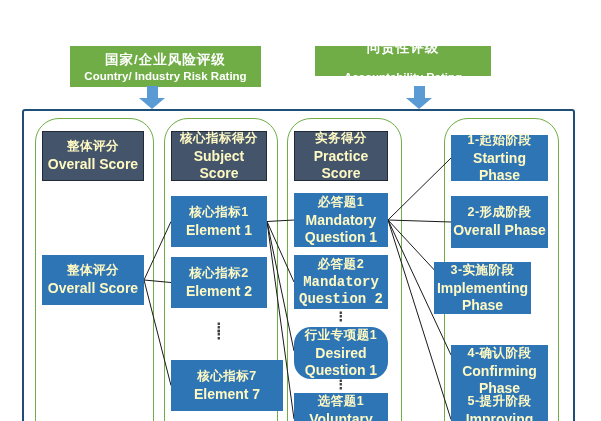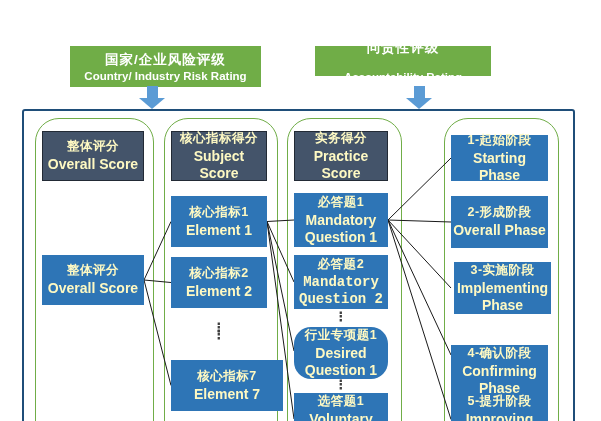--- a/index.html
+++ b/index.html
@@ -142,21 +142,21 @@
   </div>
 
   <div class="box blue" style="left:451px; top:92px; width:97px; height:46px;">
     <span class="zh">1-起始阶段</span>
     <span class="en">Starting Phase</span>
   </div>
   <div class="box blue" style="left:451px; top:153px; width:97px; height:52px;">
     <span class="zh">2-形成阶段</span>
     <span class="en">Overall Phase</span>
   </div>
-  <div class="box blue" style="left:454px; top:219px; width:97px; height:52px;">
+  <div class="box blue" style="left:434px; top:219px; width:97px; height:52px;">
     <span class="zh">3-实施阶段</span>
     <span class="en">Implementing Phase</span>
   </div>
   <div class="box blue" style="left:451px; top:302px; width:97px; height:52px;">
     <span class="zh">4-确认阶段</span>
     <span class="en">Confirming Phase</span>
   </div>
   <div class="box blue" style="left:451px; top:351px; width:97px; height:51px;">
     <span class="zh">5-提升阶段</span>
     <span class="en">Improving Phase</span>

